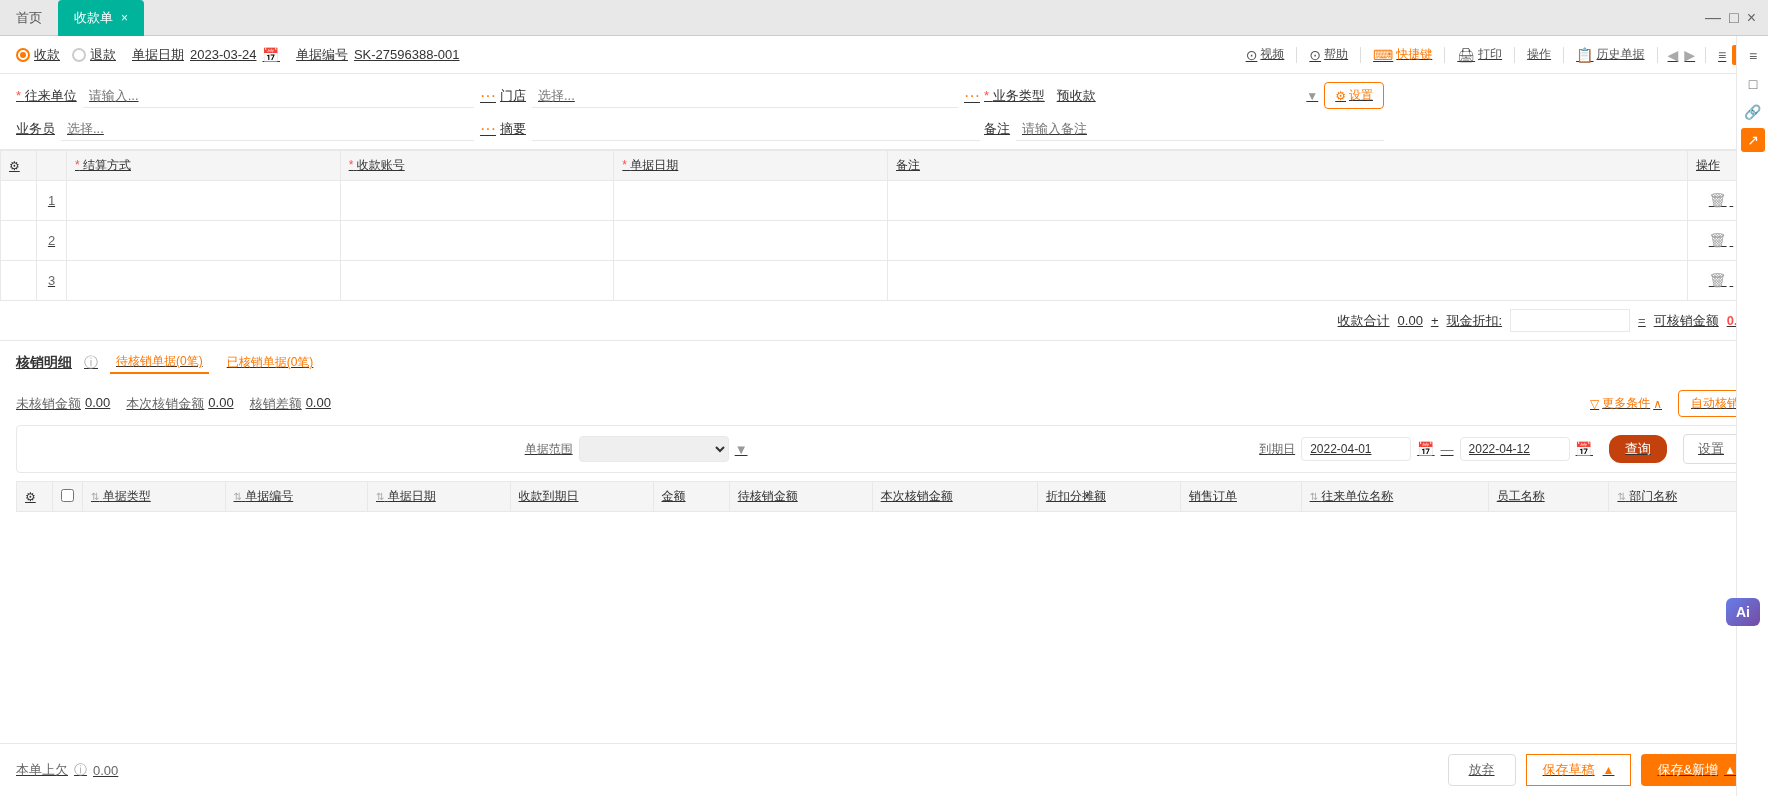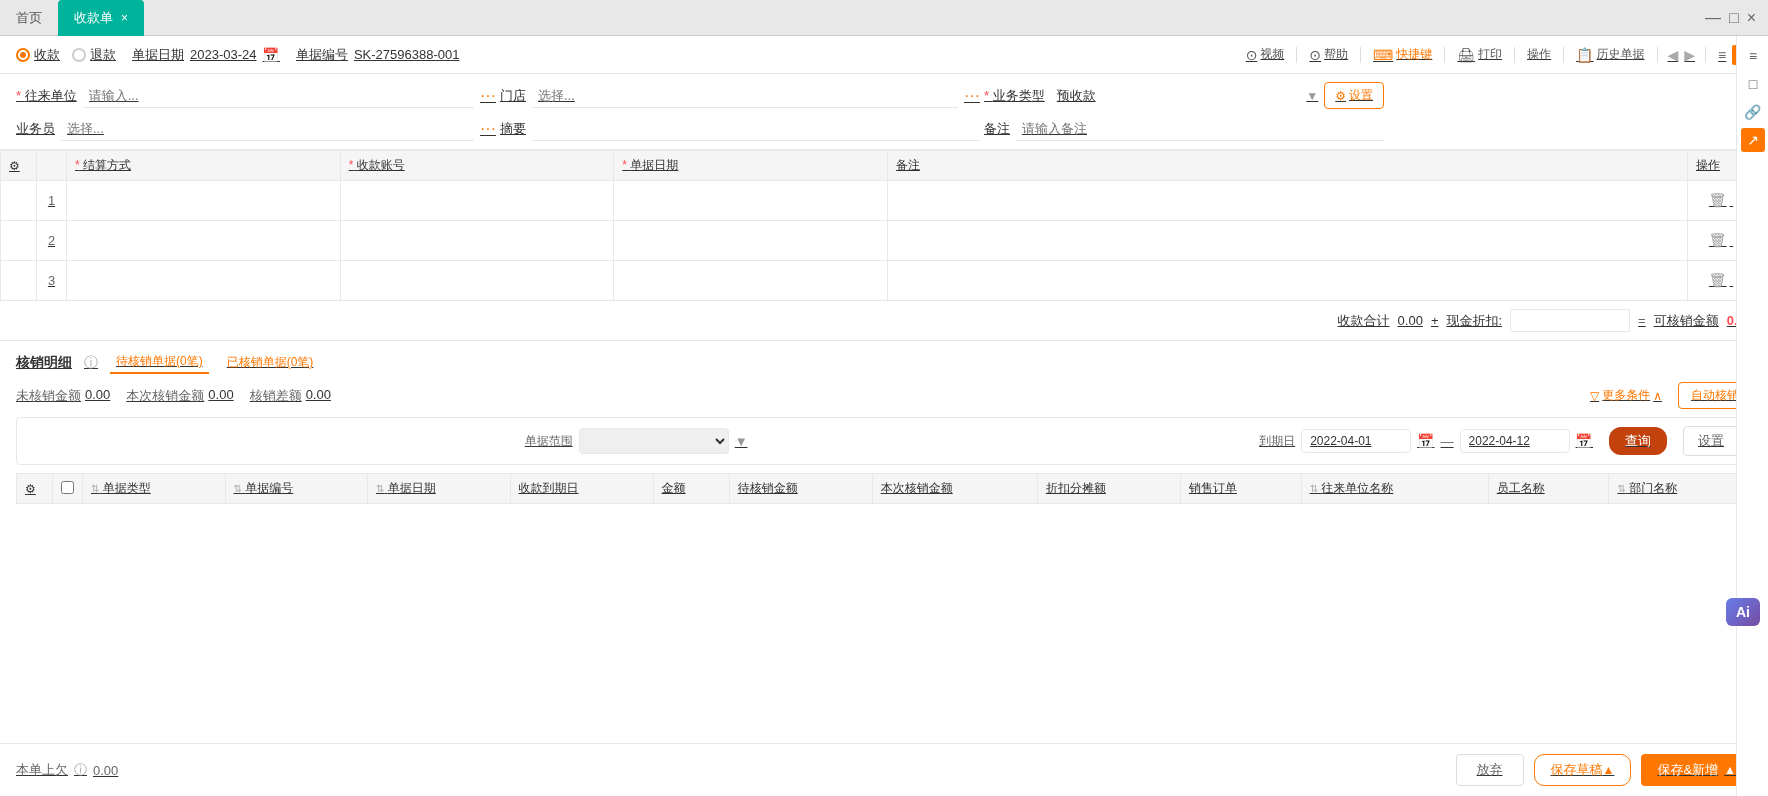--- a/index.html
+++ b/index.html
@@ -57,21 +57,21 @@
     .gear-col { width: 36px; text-align: center; }
 
     
     .summary-row { display: flex; align-items: center; justify-content: flex-end; padding: 8px 16px; gap: 8px; border-bottom: 1px solid #e8e8e8; color: #333; font-size: 13px; }
     .summary-input { border: 1px solid #e8e8e8; padding: 3px 8px; width: 120px; text-align: right; font-size: 13px; }
     .summary-val { color: #ff4d4f; font-weight: bold; }
     .eq-sign { color: #666; }
 
     
     .verify-section { padding: 10px 16px; background: #fff; }
-    .verify-header { display: flex; align-items: center; gap: 12px; margin-bottom: 8px; }
+    .verify-header { display: flex; align-items: center; gap: 12px; margin-bottom: 16px; }
     .verify-title { font-size: 14px; font-weight: bold; color: #333; }
     .info-icon { color: #aaa; cursor: pointer; font-size: 14px; }
     .verify-tab { color: #ff7700; cursor: pointer; font-size: 12px; padding: 2px 6px; }
     .verify-tab.active { border-bottom: 2px solid #ff7700; }
     .verify-stats { display: flex; align-items: center; gap: 16px; margin-bottom: 8px; font-size: 13px; }
     .stat-item { display: flex; gap: 4px; }
     .stat-label { color: #666; }
     .stat-val { color: #333; }
     .more-cond-btn { margin-left: auto; color: #ff7700; cursor: pointer; font-size: 12px; display: flex; align-items: center; gap: 3px; }
     .auto-btn { background: #fff; border: 1px solid #ff7700; color: #ff7700; padding: 4px 12px; border-radius: 4px; cursor: pointer; font-size: 12px; }
@@ -90,21 +90,21 @@
     
     .bottom-table { width: 100%; border-collapse: collapse; font-size: 12px; }
     .bottom-table th { background: #f5f5f5; border: 1px solid #e8e8e8; padding: 6px 8px; text-align: left; font-weight: normal; color: #333; white-space: nowrap; }
     .sort-icon { color: #aaa; font-size: 10px; }
 
     
     .form-footer { margin-top: auto; padding: 10px 16px; border-top: 1px solid #e8e8e8; display: flex; align-items: center; background: #fff; }
     .footer-info { display: flex; align-items: center; gap: 6px; color: #666; font-size: 13px; }
     .footer-btns { margin-left: auto; display: flex; gap: 10px; }
     .btn-discard { background: #fff; border: 1px solid #ddd; color: #666; padding: 6px 20px; border-radius: 4px; cursor: pointer; font-size: 13px; }
-    .btn-save-draft { background: #fff; border: 1px solid #ff7700; color: #ff7700; padding: 6px 16px; border-radius: 10px; cursor: pointer; font-size: 13px; display: flex; align-items: center; gap: 0; }
+    .btn-save-draft { background: #fff; border: 1px solid #ff7700; color: #ff7700; padding: 6px 16px; border-radius: 0; cursor: pointer; font-size: 13px; display: flex; align-items: center; gap: 8px; }
     .btn-save-new { background: #ff7700; color: #fff; border: none; padding: 6px 16px; border-radius: 4px; cursor: pointer; font-size: 13px; display: flex; align-items: center; gap: 6px; }
     .btn-arrow { font-size: 12px; }
 
     
     .right-sidebar { position: fixed; right: 0; top: 36px; width: 32px; display: flex; flex-direction: column; gap: 4px; padding: 8px 4px; background: #fff; border-left: 1px solid #e8e8e8; height: calc(796px - 36px); z-index: 10; }
     .sidebar-icon { width: 24px; height: 24px; display: flex; align-items: center; justify-content: center; cursor: pointer; color: #666; font-size: 14px; border-radius: 3px; }
     .sidebar-icon.active { background: #ff7700; color: #fff; }
 
     
     .table-wrapper { overflow-x: auto; }

